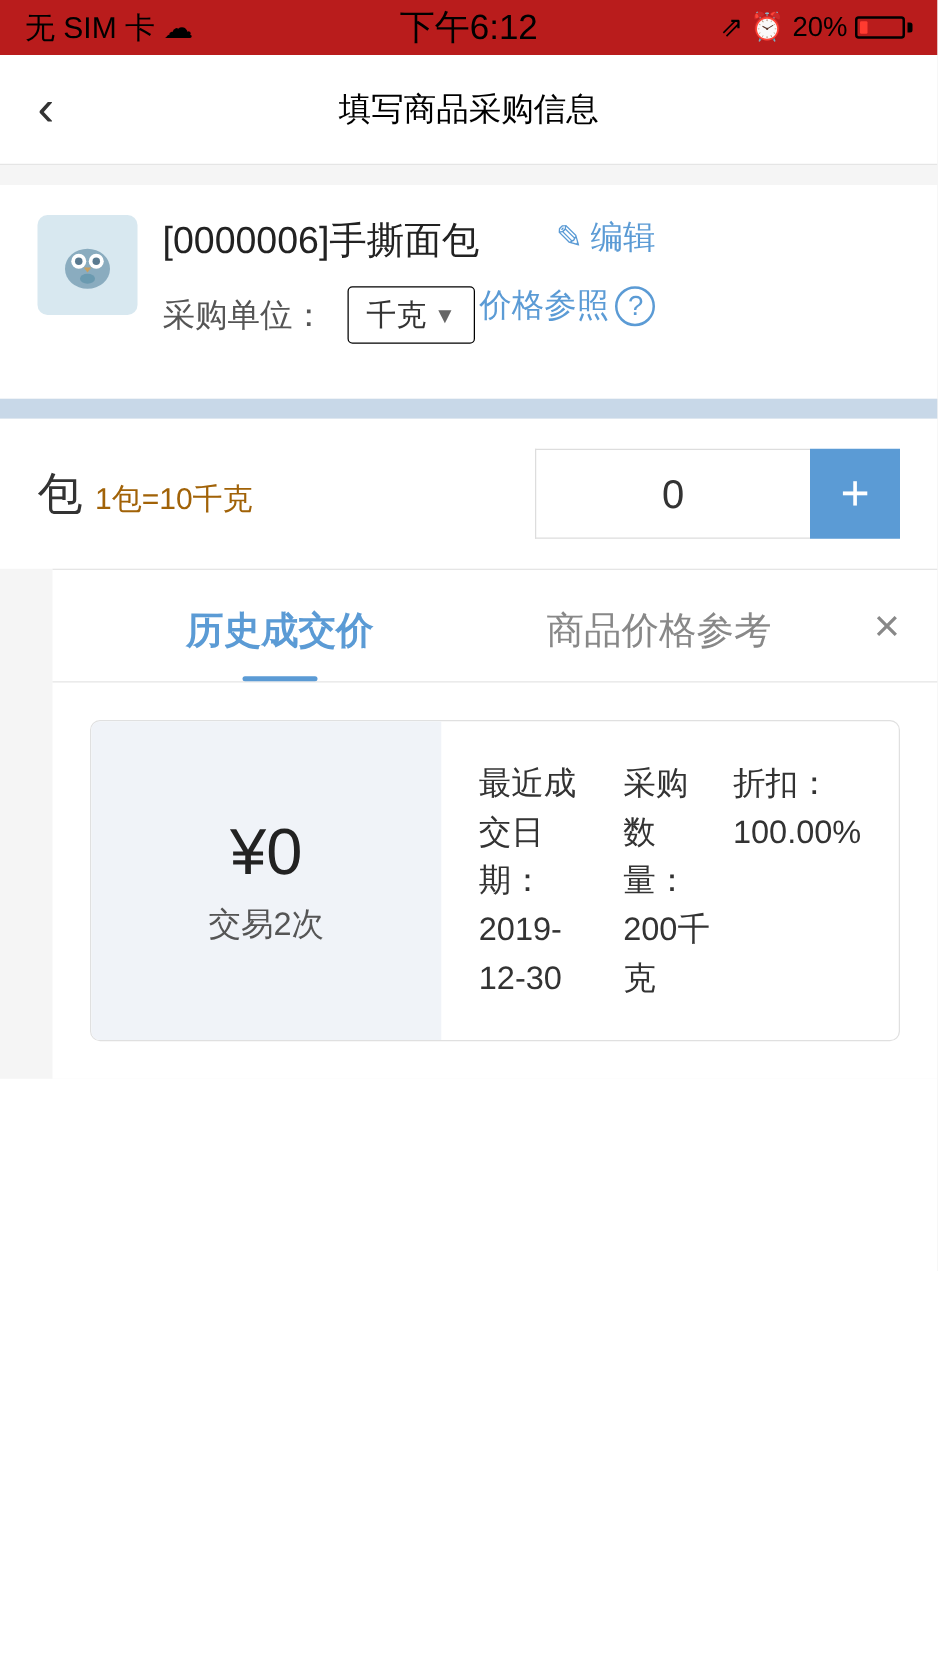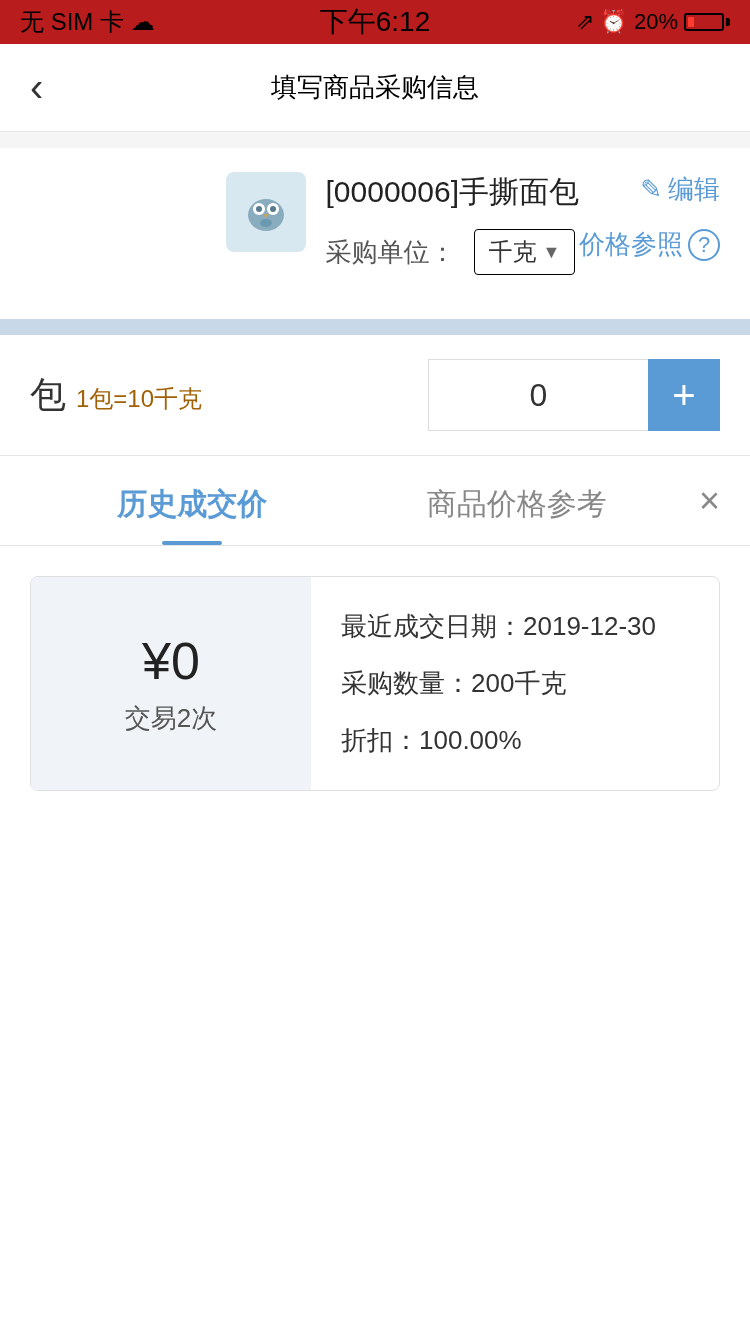--- a/index.html
+++ b/index.html
@@ -99,21 +99,21 @@
 
     
     .product-card {
       background: #fff;
       margin-top: 16px;
       padding: 24px 30px;
     }
     .product-header {
       display: flex;
       align-items: flex-start;
-      justify-content: flex-end;
+      justify-content: flex-start;
       margin-bottom: 20px;
     }
     .product-info {
       display: flex;
       align-items: flex-start;
       gap: 20px;
     }
     .product-logo {
       width: 80px;
       height: 80px;
@@ -230,20 +230,21 @@
       display: flex;
       align-items: center;
       justify-content: center;
     }
 
     
     .tabs-panel {
       background: #fff;
       margin-top: 0;
       border-top: 1px solid #e5e5e5;
+      margin-left: 42px;
     }
     .tabs-header {
       display: flex;
       align-items: center;
       border-bottom: 1px solid #e5e5e5;
       padding: 0 30px;
       position: relative;
     }
     .tab-item {
       flex: 1;
@@ -305,21 +306,21 @@
     }
     .history-count {
       font-size: 26px;
       color: #555;
       margin-top: 10px;
     }
     .history-right {
       flex: 1;
       padding: 30px 30px;
       display: flex;
-      flex-direction: column;
+      flex-direction: row;
       justify-content: center;
       gap: 18px;
     }
     .history-detail-row {
       font-size: 26px;
       color: #333;
       line-height: 1.5;
     }
 
     

